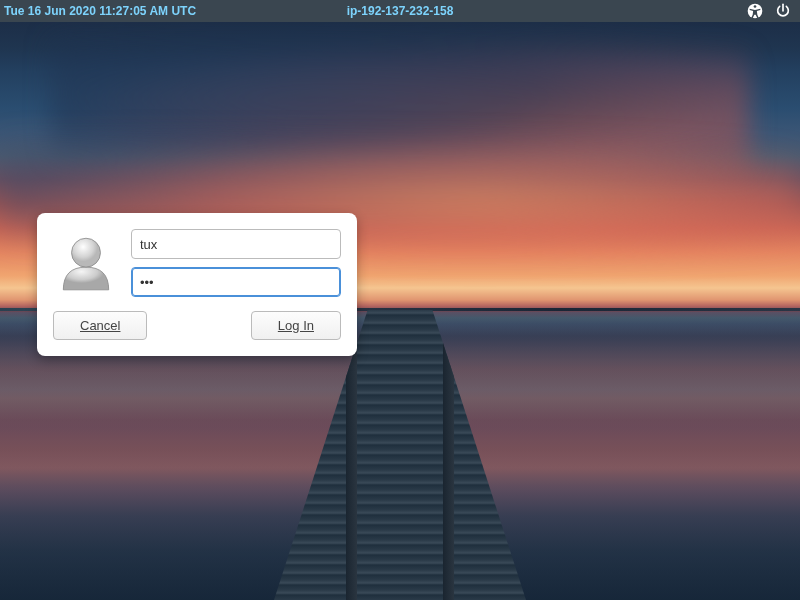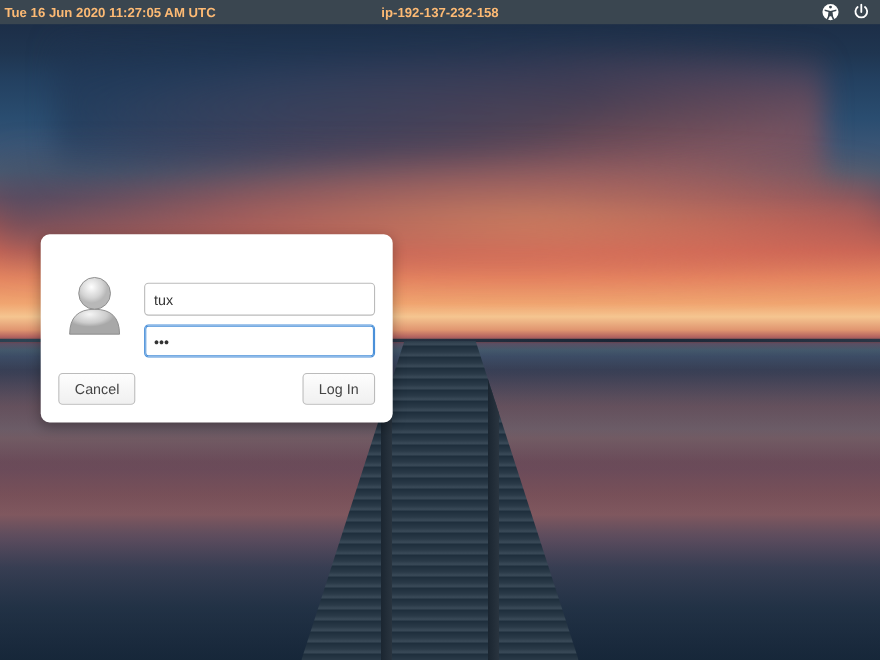--- a/index.html
+++ b/index.html
@@ -38,41 +38,41 @@
       background:
         linear-gradient(to right, transparent 0%, transparent 35%, #1a2530 35%, #2a3540 38%, transparent 38%,
                         transparent 62%, #1a2530 62%, #2a3540 65%, transparent 65%),
         repeating-linear-gradient(to bottom, #2a3a48 0px, #3a4a58 3px, #1f2f3d 5px, #2a3a48 10px);
       clip-path: polygon(15% 100%, 41% 0%, 59% 0%, 85% 100%);
     }
     .dock::after { content:''; position:absolute; top:-20px; left:42%; width:16%; height:20px;
       background:#1a2a38; }
 
     .top-bar { position: absolute; top: 0; left: 0; width: 800px; height: 22px;
-      background: #3a4650; display: flex; align-items: center; color: #fdba74; font-size: 12px;
+      background: #3a4650; display: flex; align-items: center; color: #7dd3fc; font-size: 12px;
       font-weight: bold; z-index: 10; }
     .top-bar .datetime { padding-left: 4px; }
     .top-bar .hostname { position: absolute; left: 50%; transform: translateX(-50%); }
     .top-bar .right-icons { position: absolute; right: 8px; display: flex; gap: 10px; align-items: center; }
     .icon-btn { width: 18px; height: 18px; display: flex; align-items: center; justify-content: center;
       cursor: pointer; }
     .icon-btn svg { width: 16px; height: 16px; fill: #fff; }
 
     .login-panel { position: absolute; top: 213px; left: 37px; width: 320px;
       background: #fff; border-radius: 8px; padding: 16px;
       box-shadow: 0 4px 12px rgba(0,0,0,0.3); z-index: 5; }
     .login-row { display: flex; gap: 12px; align-items: center; }
     .avatar { width: 66px; height: 66px; flex-shrink: 0; }
-    .fields { flex: 1; display: flex; flex-direction: column; gap: 8px; margin-top: 28px; }
+    .fields { flex: 1; display: flex; flex-direction: column; gap: 8px; }
     .field-input { width: 100%; height: 30px; padding: 4px 8px; font-size: 13px;
       border: 1px solid #bbb; border-radius: 4px; outline: none; color: #333; background: #fff; }
     .field-input.focused { border: 1px solid #4a90d9; box-shadow: inset 0 0 0 1px #4a90d9; }
     .button-row { display: flex; justify-content: space-between; margin-top: 14px; }
-    .btn { padding: 6px 14px; font-size: 13px; border: 1px solid #bbb; border-radius: 4px;
-      background: linear-gradient(to bottom, #fdfdfd, #f0f0f0); color: #444; cursor: pointer; }
+    .btn { padding: 6px 26px; font-size: 13px; border: 1px solid #bbb; border-radius: 4px;
+      background: linear-gradient(to bottom, #fdfdfd, #f0f0f0); color: #444; cursor: pointer; text-decoration: underline; }
   </style>
 </head>
 <body>
 
 <div class="sky-cloud1"></div>
 <div class="sky-cloud2"></div>
 <div class="horizon-line"></div>
 <div class="reflection"></div>
 <div class="dock"></div>
 

